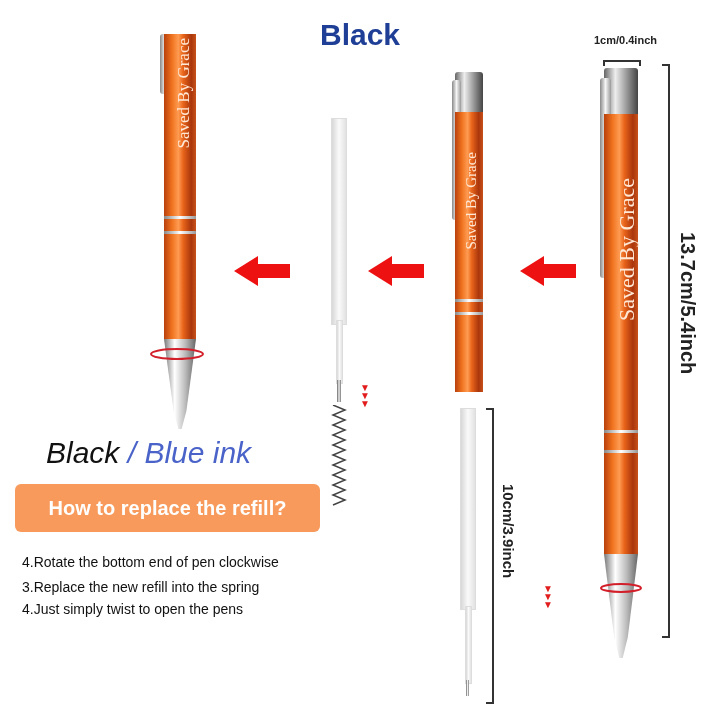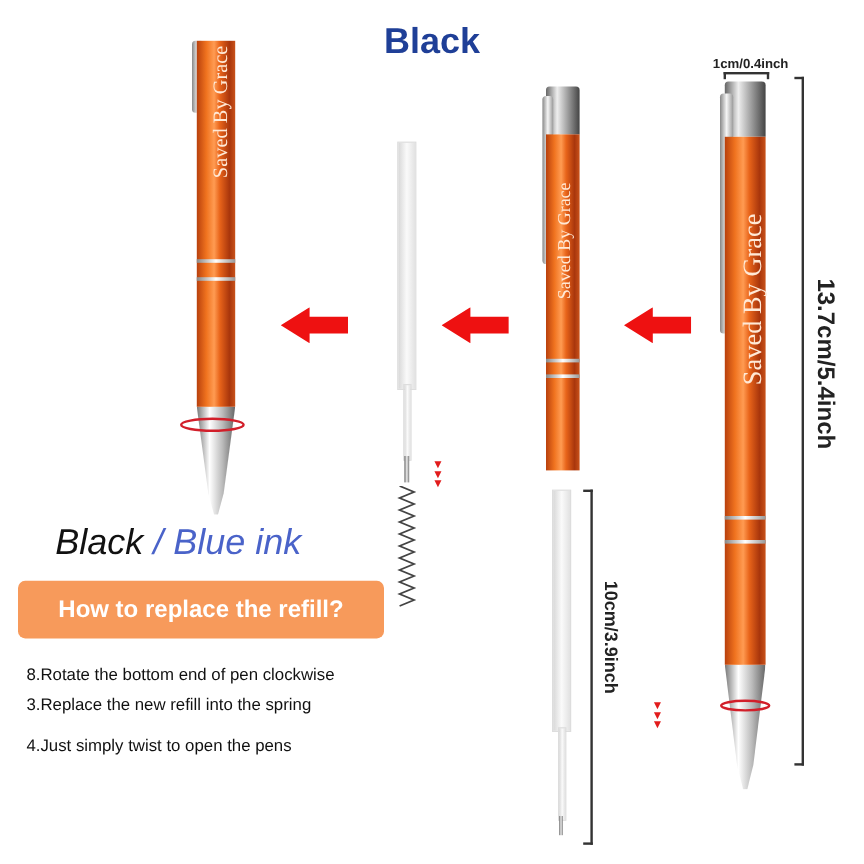--- a/index.html
+++ b/index.html
@@ -75,37 +75,37 @@
     <div class="band" style="top:316px;"></div>
     <div class="band" style="top:336px;"></div>
   </div>
   <div class="engr" style="left:16px;top:110px;font-size:22px;">Saved By Grace</div>
   <div class="tip" style="left:6px;top:486px;width:34px;height:104px;"></div>
   <svg class="abs" style="left:0px;top:514px;" width="46" height="12">
       <ellipse cx="23" cy="6" rx="20" ry="4" fill="none" stroke="#d21f2a" stroke-width="2"></ellipse>
     </svg>
 </div>
 <div class="bracket" style="left:603px;top:60px;width:34px;height:4px;border-bottom:none;"></div>
-<div class="abs" style="left:594px;top:48px;font-size:11px;font-weight:bold;color:#222;">1cm/0.4inch</div>
+<div class="abs" style="left:594px;top:34px;font-size:11px;font-weight:bold;color:#222;">1cm/0.4inch</div>
 <div class="bracket" style="left:662px;top:64px;width:6px;height:570px;border-left:none;"></div>
 <div class="vlabel" style="left:676px;top:232px;font-size:20px;">13.7cm/5.4inch</div>
 
 <svg class="arrow" style="left:234px;top:256px;" viewBox="0 0 56 30">
     <polygon points="0,15 24,0 24,8 56,8 56,22 24,22 24,30" fill="#ee1111"></polygon>
   </svg>
 <svg class="arrow" style="left:368px;top:256px;" viewBox="0 0 56 30">
     <polygon points="0,15 24,0 24,8 56,8 56,22 24,22 24,30" fill="#ee1111"></polygon>
   </svg>
 <svg class="arrow" style="left:520px;top:256px;" viewBox="0 0 56 30">
     <polygon points="0,15 24,0 24,8 56,8 56,22 24,22 24,30" fill="#ee1111"></polygon>
   </svg>
 
 <div class="abs ink">
   <span class="blk">Black</span><span class="blu"> / </span><span class="blu">Blue ink</span>
 </div>
 
 <div class="abs howto">How to replace the refill?</div>
 
 <div class="abs steps">
-  <div>8.Rotate the bottom end of pen clockwise</div>
-  <div style="margin-bottom:16px">3.Replace the new refill into the spring</div>
+  <div>4.Rotate the bottom end of pen clockwise</div>
+  <div style="margin-bottom:4px">3.Replace the new refill into the spring</div>
   <div>4.Just simply twist to open the pens</div>
 </div>
 
 </body></html>

